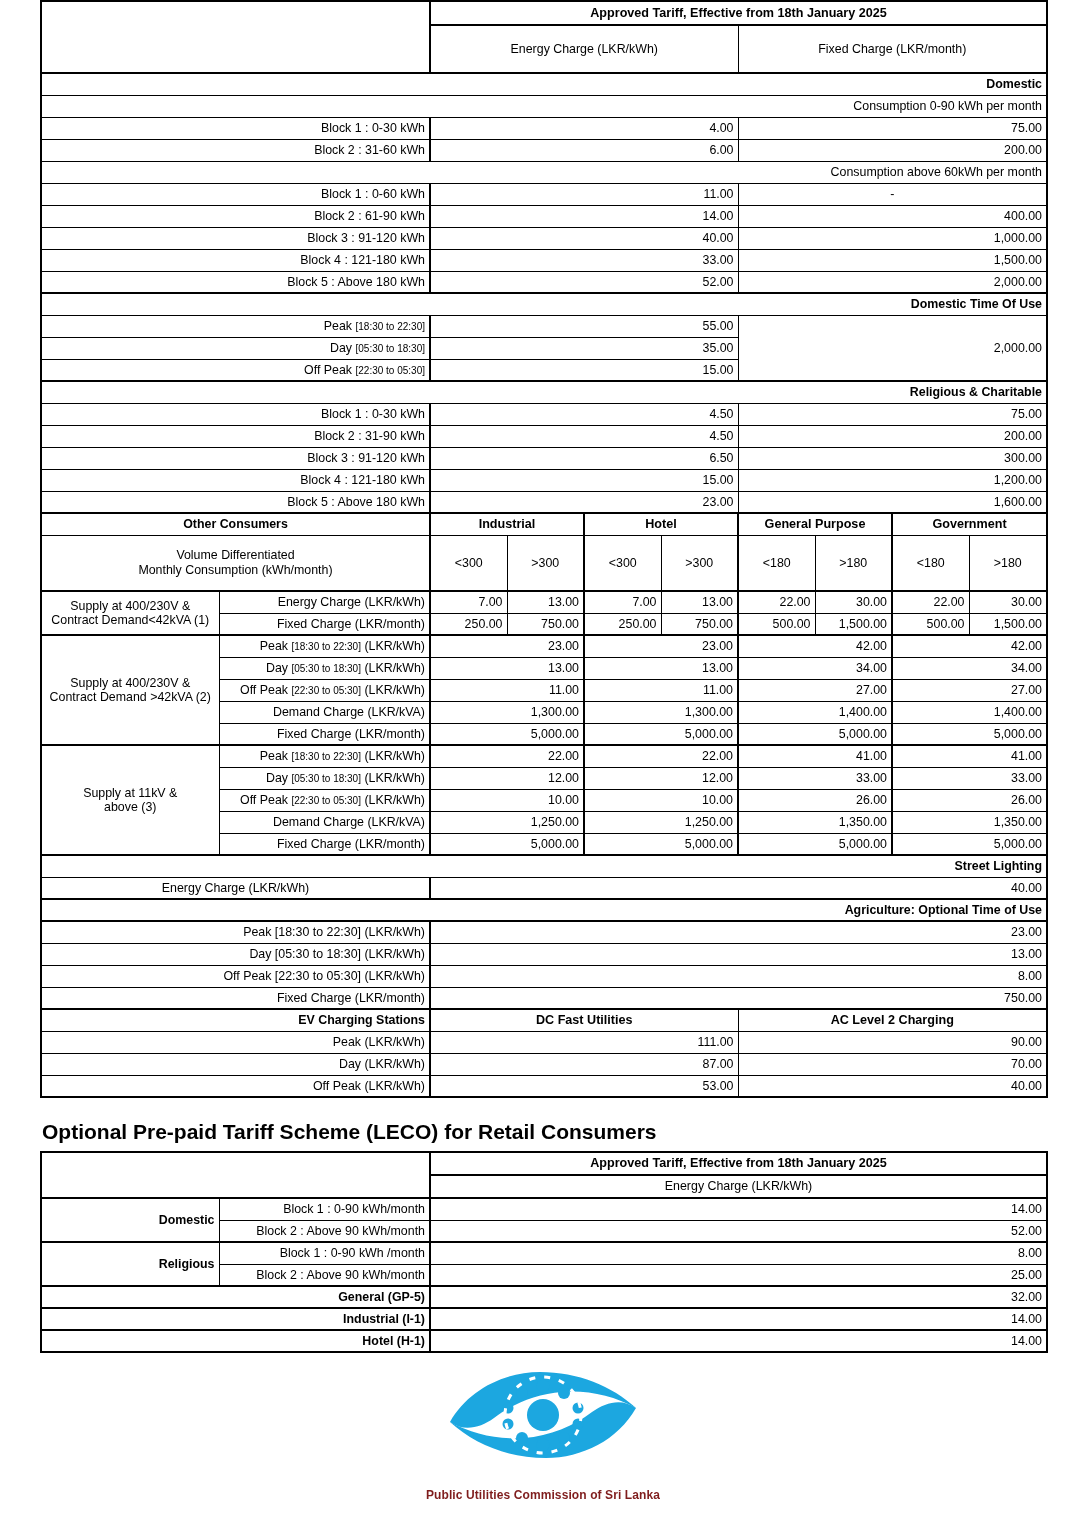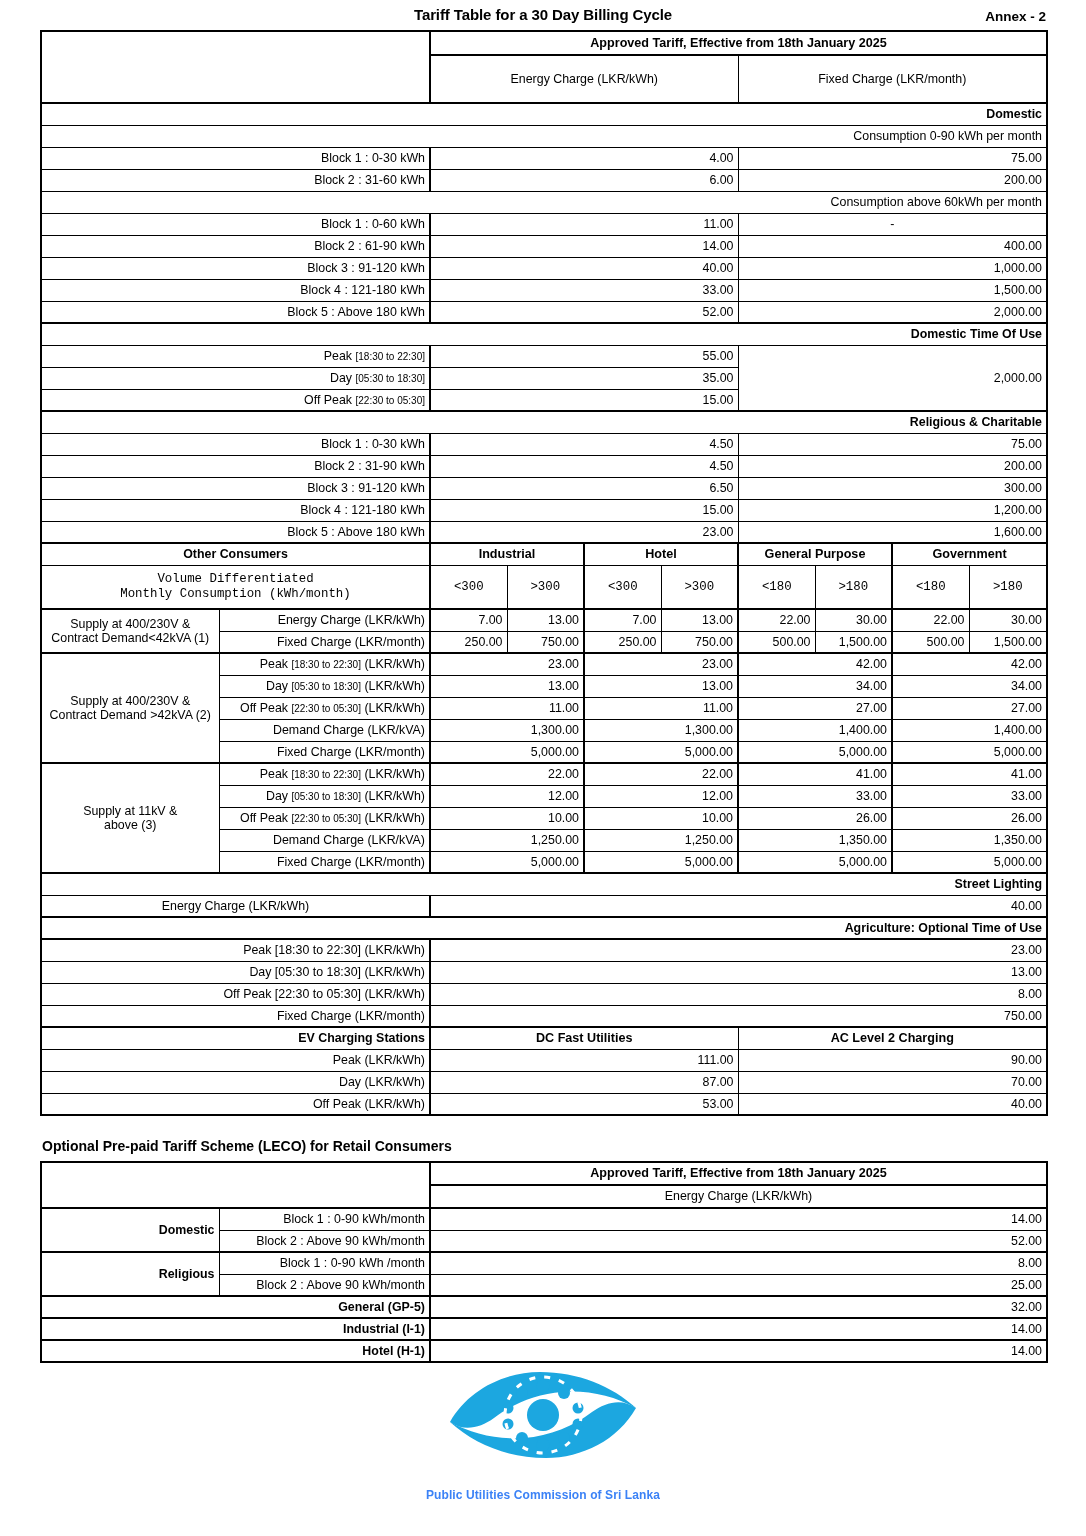--- a/index.html
+++ b/index.html
@@ -48,47 +48,43 @@
   .dash { text-align: center; }
   .v-mid { vertical-align: middle; }
   .wrap { white-space: normal; }
   .c-sub { width: 77px; }
   .c-sub2 { width: 78px; }
   .c-lbl-a { width: 178px; }
   .c-lbl-b { width: 211px; }
 
   
   .section-title {
-    font-weight: bold; font-size: 14px; margin: 22px 0 7px 2px;
+    font-weight: bold; font-size: 21px; margin: 22px 0 7px 2px;
   }
 
   
   .l-c1 { width: 178px; }
   .l-c2 { width: 211px; }
   .l-val { width: 617px; }
 
   
   .logo-wrap {
     position: absolute; left: 0; right: 0; bottom: 34px;
     display: flex; flex-direction: column; align-items: center;
   }
   .logo-cap {
-    margin-top: 14px; color: #3b82f6; font-weight: bold; font-size: 12px;
+    margin-top: 14px; color: #7f1d1d; font-weight: bold; font-size: 12px;
     letter-spacing: 0.1px;
   }
 </style>
 </head>
 <body>
 
 <div class="page">
 
-  <div class="top-bar">
-    <div class="doc-title">Tariff Table for a 30 Day Billing Cycle</div>
-    <div class="annex">Annex - 2</div>
-  </div>
 
   <table class="tbl-outer">
     <colgroup>
       <col class="c-lbl-a">
         <col class="c-lbl-b">
       <col class="c-sub">
         <col class="c-sub">
         <col class="c-sub">
         <col class="c-sub">
       <col class="c-sub">
@@ -198,21 +194,21 @@
         <td colspan="4" class="num">1,600.00</td>
       </tr>
 
       <tr style="height:22px;padding-left:33px;">
         <td colspan="2" class="ctr bold thick-t thick-r">Other Consumers</td>
         <td colspan="2" class="hdr-strong thick-t thick-r">Industrial</td>
         <td colspan="2" class="hdr-strong thick-t thick-r">Hotel</td>
         <td colspan="2" class="hdr-strong thick-t thick-r">General Purpose</td>
         <td colspan="2" class="hdr-strong thick-t">Government</td>
       </tr>
-      <tr style="height:44px;font-family:Liberation Mono, monospace;">
+      <tr style="height:56px;">
         <td colspan="2" class="ctr thick-r wrap">
           <span>Volume Differentiated</span><br>
           <span>Monthly Consumption (kWh/month)</span>
         </td>
         <td class="ctr">&lt;300</td>
         <td class="ctr thick-r">&gt;300</td>
         <td class="ctr">&lt;300</td>
         <td class="ctr thick-r">&gt;300</td>
         <td class="ctr">&lt;180</td>
         <td class="ctr thick-r">&gt;180</td>

